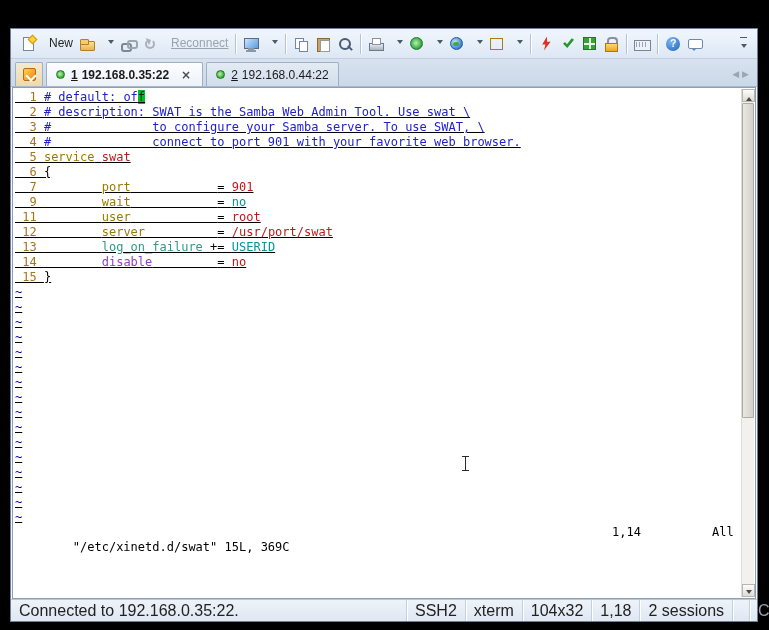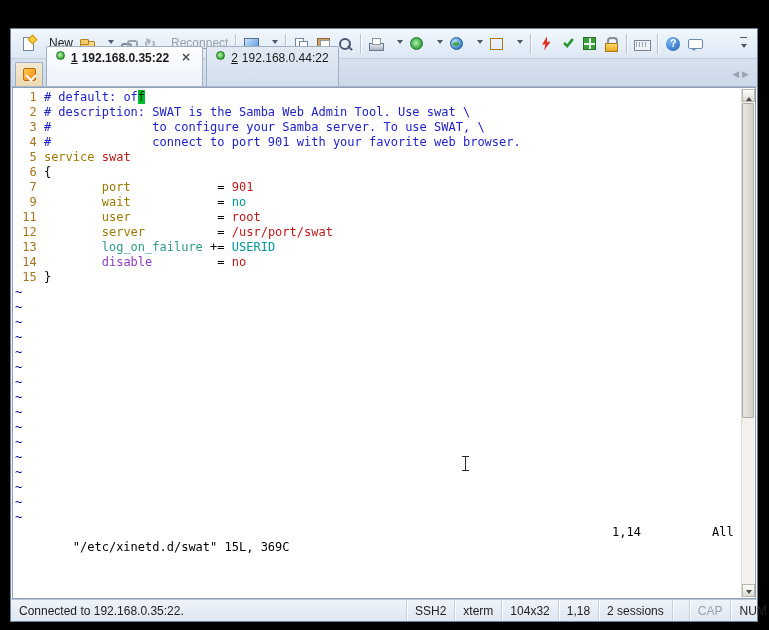--- a/index.html
+++ b/index.html
@@ -69,35 +69,35 @@
   .i-flame::after { content:''; position:absolute; left:3px; top:3px; width:6px; height:6px; border-left:2px solid #fff; border-bottom:2px solid #fff; transform:rotate(-45deg); }
   .overflow-btn { margin-left:auto; display:flex; flex-direction:column; align-items:center; padding:2px 4px; }
   .overflow-btn i { display:block; width:7px; height:1px; background:#4a5a6e; margin-bottom:2px; }
 
   
   .tabbar { height:28px; flex:0 0 28px; background:linear-gradient(#d8e2ef,#cbd8e8); border-bottom:1px solid #a9b8cc;
             display:flex; align-items:flex-end; padding:3px 4px 0; gap:3px; position:relative; font-size:12px; }
   .mini-tab { height:24px; width:28px; display:flex; align-items:center; justify-content:center;
               border:1px solid #9fafc4; border-bottom:none; border-radius:2px 2px 0 0;
               background:linear-gradient(#f4e9d2,#ecd9b0); }
-  .tab { height:40px; display:flex; gap:6px; padding:4px 9px;
+  .tab { height:24px; display:flex; align-items:center; gap:6px; padding:4px 9px;
          border:1px solid #9fafc4; border-bottom:none; border-radius:2px 2px 0 0;
          background:linear-gradient(#e3eaf4,#d2deec); color:#1a1a1a; }
   .tab.active { background:linear-gradient(#fcfdff,#edf2f9); font-weight:bold; }
   .conn-dot { width:9px; height:9px; border-radius:50%; background:radial-gradient(circle at 3px 3px,#c2f2b0,#27a02c 78%); border:1px solid #1d7a22; }
   .tab-close { font:bold 12px/12px "DejaVu Sans",sans-serif; color:#4a4a4a; margin-left:4px; padding:0 2px; }
   .tab-label u { text-decoration:underline; }
   .tab-label .addr { margin-left:4px; }
   .tab-nav { position:absolute; right:5px; bottom:7px; color:#9aa6b4; font:9px "DejaVu Sans",sans-serif; letter-spacing:3px; }
 
   
   .terminal { flex:1; position:relative; background:#fff; border:1px solid #8d9fb5; margin:0 1px; overflow:hidden;
               font:12px/15px "DejaVu Sans Mono",monospace; color:#000; }
   #screen { padding:2px 0 0 2px; }
-  .trow { height:15px; white-space:pre; }
+  .trow { height:15px; white-space:pre;text-decoration:underline; }
   .c-ln      { color:var(--linenr); }
   .c-comment { color:var(--comment); }
   .c-attr    { color:var(--attr); }
   .c-red     { color:var(--red); }
   .c-teal    { color:var(--teal); }
   .c-teal2   { color:var(--teal2); }
   .c-purple  { color:var(--purple); }
   .c-tilde   { color:var(--tilde); }
   .c-cursor  { background:var(--cursor_bg); color:var(--cursor_fg); }
   .vim-status { position:relative; height:15px; margin-left:2px; white-space:pre; color:#000; }
@@ -112,21 +112,21 @@
   .sb-down::after { content:''; position:absolute; left:3px; top:5px; border:3px solid transparent; border-top:4px solid #4a4a46; }
   .sb-thumb { position:absolute; left:0; top:14px; width:12px; height:62%; background:linear-gradient(90deg,#e9e7e2,#d4d1ca); border:1px solid #aeaba2; border-radius:1px; }
 
   
   .ibeam { position:absolute; left:448px; top:368px; width:9px; height:16px; pointer-events:none; }
   .ibeam::before { content:''; position:absolute; left:4px; top:1px; width:1px; height:13px; background:#2a2a2a; }
   .ibeam::after  { content:''; position:absolute; left:1px; top:0;  width:7px; height:1px; background:#2a2a2a; box-shadow:0 14px 0 #2a2a2a; }
 
   
   .statusbar { height:22px; flex:0 0 22px; background:linear-gradient(#eef3f9,#dfe7f2); border-top:1px solid #b9c6d8;
-               display:flex; align-items:stretch; font-size:12px; color:#222; }
+               display:flex; align-items:stretch; font-size:16px; color:#222; }
   .seg { display:flex; align-items:center; padding:0 8px; border-right:1px solid #c5d0de; box-shadow:1px 0 0 #fff; white-space:nowrap; }
   .seg-connected { flex:0 0 396px; }
   .seg-spacer { flex:1; }
   .seg-dim { color:#9aa3ad; }
 </style>
 </head>
 <body>
 
 <div class="stage">
   <div class="window">

